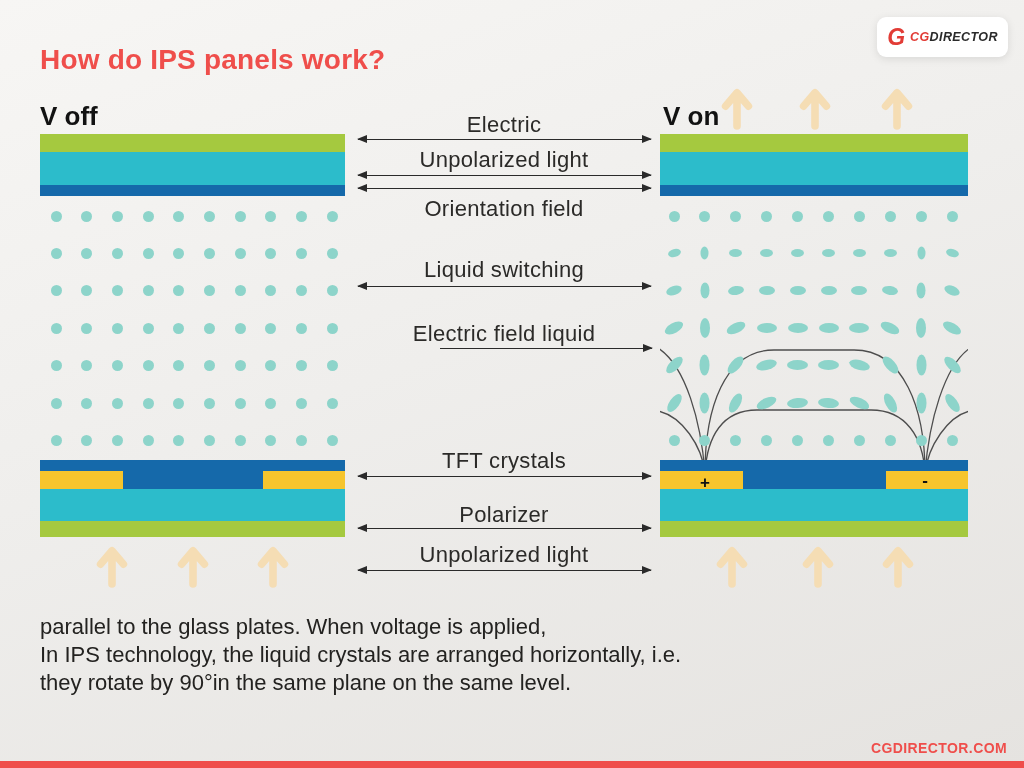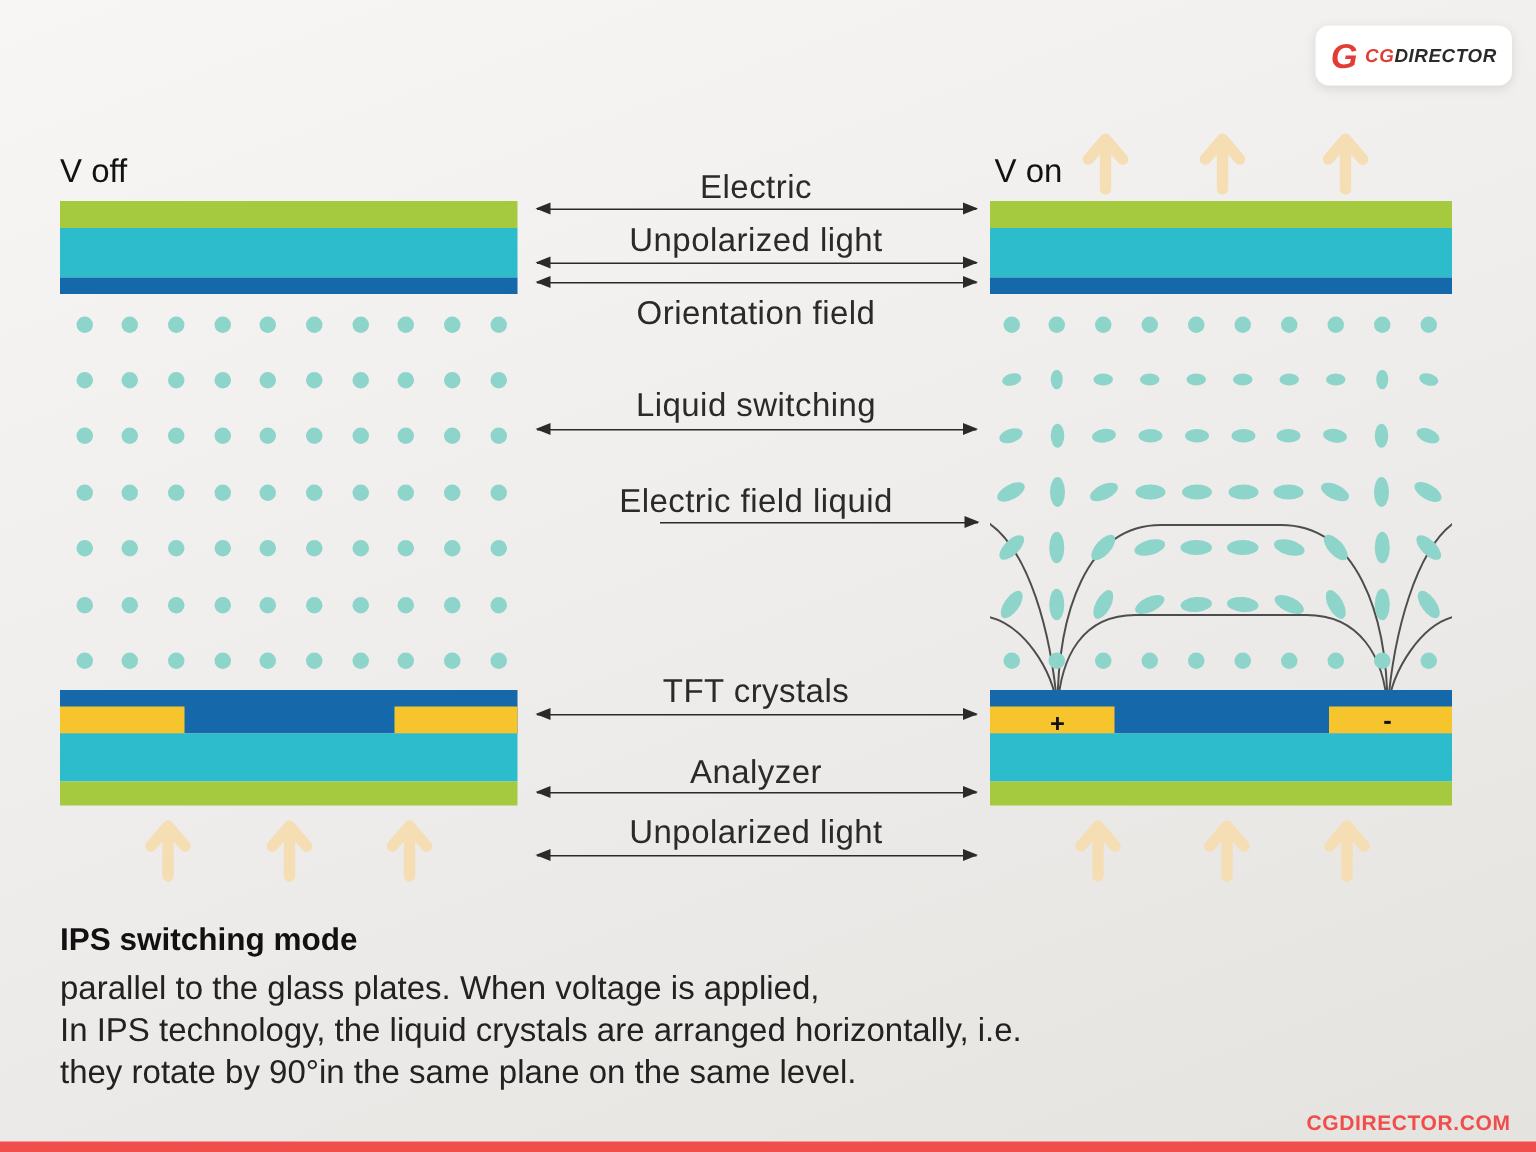--- a/index.html
+++ b/index.html
@@ -19,21 +19,21 @@
     font-family:"Liberation Sans", sans-serif;
   }
   .title{position:absolute;left:40px;top:44px;margin:0;font-size:28px;font-weight:bold;color:var(--red);letter-spacing:.2px;}
   
   .logo{position:absolute;left:877px;top:17px;width:131px;height:40px;background:#ffffff;border-radius:9px;
         box-shadow:0 2px 8px rgba(0,0,0,.10);display:flex;align-items:center;justify-content:center;gap:5px;}
   .logo-g{color:#e23c36;font-weight:900;font-style:italic;font-size:23px;line-height:1;}
   .logo-text{font-size:12.5px;font-weight:bold;font-style:italic;letter-spacing:.4px;white-space:nowrap;}
   .logo-cg{color:#e23c36;} .logo-director{color:#2a2a2a;}
   
-  .panel-label{position:absolute;font-size:22px;font-weight:normal;color:#121212;}
+  .panel-label{position:absolute;font-size:26px;font-weight:bold;color:#121212;}
   .panel-label.voff{left:40px;top:101px;}
   .panel-label.von{left:663px;top:101px;}
   
   .panel{position:absolute;top:134px;height:403px;}
   .panel.left{left:40px;width:305px;}
   .panel.right{left:660px;width:308px;}
   .bar{position:absolute;left:0;right:0;}
   .bar.green-top{top:0;height:18px;background:var(--green);}
   .bar.cyan-top{top:18px;height:33px;background:var(--cyan);}
   .bar.blue-top{top:51px;height:11px;background:var(--blue);}
@@ -61,20 +61,21 @@
   .caption-heading{font-size:21px;font-weight:bold;margin-bottom:4px;color:#111;}
   
   .footer-text{position:absolute;right:17px;top:740px;font-size:14px;font-weight:bold;letter-spacing:.4px;color:var(--red);}
   .footer-bar{position:absolute;left:0;right:0;bottom:0;height:7px;background:var(--red);}
 </style>
 </head>
 <body>
 
 <div class="canvas">
 
+  <h1 class="title">How do IPS panels work?</h1>
 
   <div class="logo">
     <span class="logo-g">G</span>
     <span class="logo-text"><span class="logo-cg">CG</span><span class="logo-director">DIRECTOR</span></span>
   </div>
 
   <div class="panel-label voff">V off</div>
   <div class="panel-label von">V on</div>
 
   <div class="panel left">
@@ -261,21 +262,21 @@
       <div class="center-label" style="top: 147px;">Unpolarized light</div>
       <div class="harrow double" style="left: 358px; width: 293px; top: 175px;"></div>
       <div class="center-label" style="top: 196px;">Orientation field</div>
       <div class="harrow double" style="left: 358px; width: 293px; top: 188px;"></div>
       <div class="center-label" style="top: 257px;">Liquid switching</div>
       <div class="harrow double" style="left: 358px; width: 293px; top: 286px;"></div>
       <div class="center-label" style="top: 321px;">Electric field liquid</div>
       <div class="harrow" style="left: 440px; width: 212px; top: 348px;"></div>
       <div class="center-label" style="top: 448px;">TFT crystals</div>
       <div class="harrow double" style="left: 358px; width: 293px; top: 476px;"></div>
-      <div class="center-label" style="top: 502px;">Analyzer</div>
+      <div class="center-label" style="top: 502px;">Polarizer</div>
       <div class="harrow double" style="left: 358px; width: 293px; top: 528px;"></div>
       <div class="center-label" style="top: 542px;">Unpolarized light</div>
       <div class="harrow double" style="left: 358px; width: 293px; top: 570px;"></div>
     </div>
   <div id="light-arrows">
       <svg viewBox="0 0 40 46" class="cream-arrow" style="left: 718px; top: 86px;">
         <path d="M8,21 L20,7 L32,21 M20,9 L20,42" fill="none" stroke="#f5ddb4" stroke-width="8" stroke-linecap="round" stroke-linejoin="round"></path>
       </svg>
       <svg viewBox="0 0 40 46" class="cream-arrow" style="left: 796px; top: 86px;">
         <path d="M8,21 L20,7 L32,21 M20,9 L20,42" fill="none" stroke="#f5ddb4" stroke-width="8" stroke-linecap="round" stroke-linejoin="round"></path>
@@ -297,21 +298,20 @@
       </svg>
       <svg viewBox="0 0 40 46" class="cream-arrow" style="left: 799px; top: 544px;">
         <path d="M8,21 L20,7 L32,21 M20,9 L20,42" fill="none" stroke="#f5ddb4" stroke-width="8" stroke-linecap="round" stroke-linejoin="round"></path>
       </svg>
       <svg viewBox="0 0 40 46" class="cream-arrow" style="left: 879px; top: 544px;">
         <path d="M8,21 L20,7 L32,21 M20,9 L20,42" fill="none" stroke="#f5ddb4" stroke-width="8" stroke-linecap="round" stroke-linejoin="round"></path>
       </svg>
     </div>
 
   <div class="caption">
-    <div class="caption-heading">IPS switching mode</div>
     <div>parallel to the glass plates. When voltage is applied,</div>
     <div>In IPS technology, the liquid crystals are arranged horizontally, i.e.</div>
     <div>they rotate by 90°in the same plane on the same level.</div>
   </div>
 
   <div class="footer-text">CGDIRECTOR.COM</div>
   <div class="footer-bar"></div>
 </div>
 
 </body></html>

